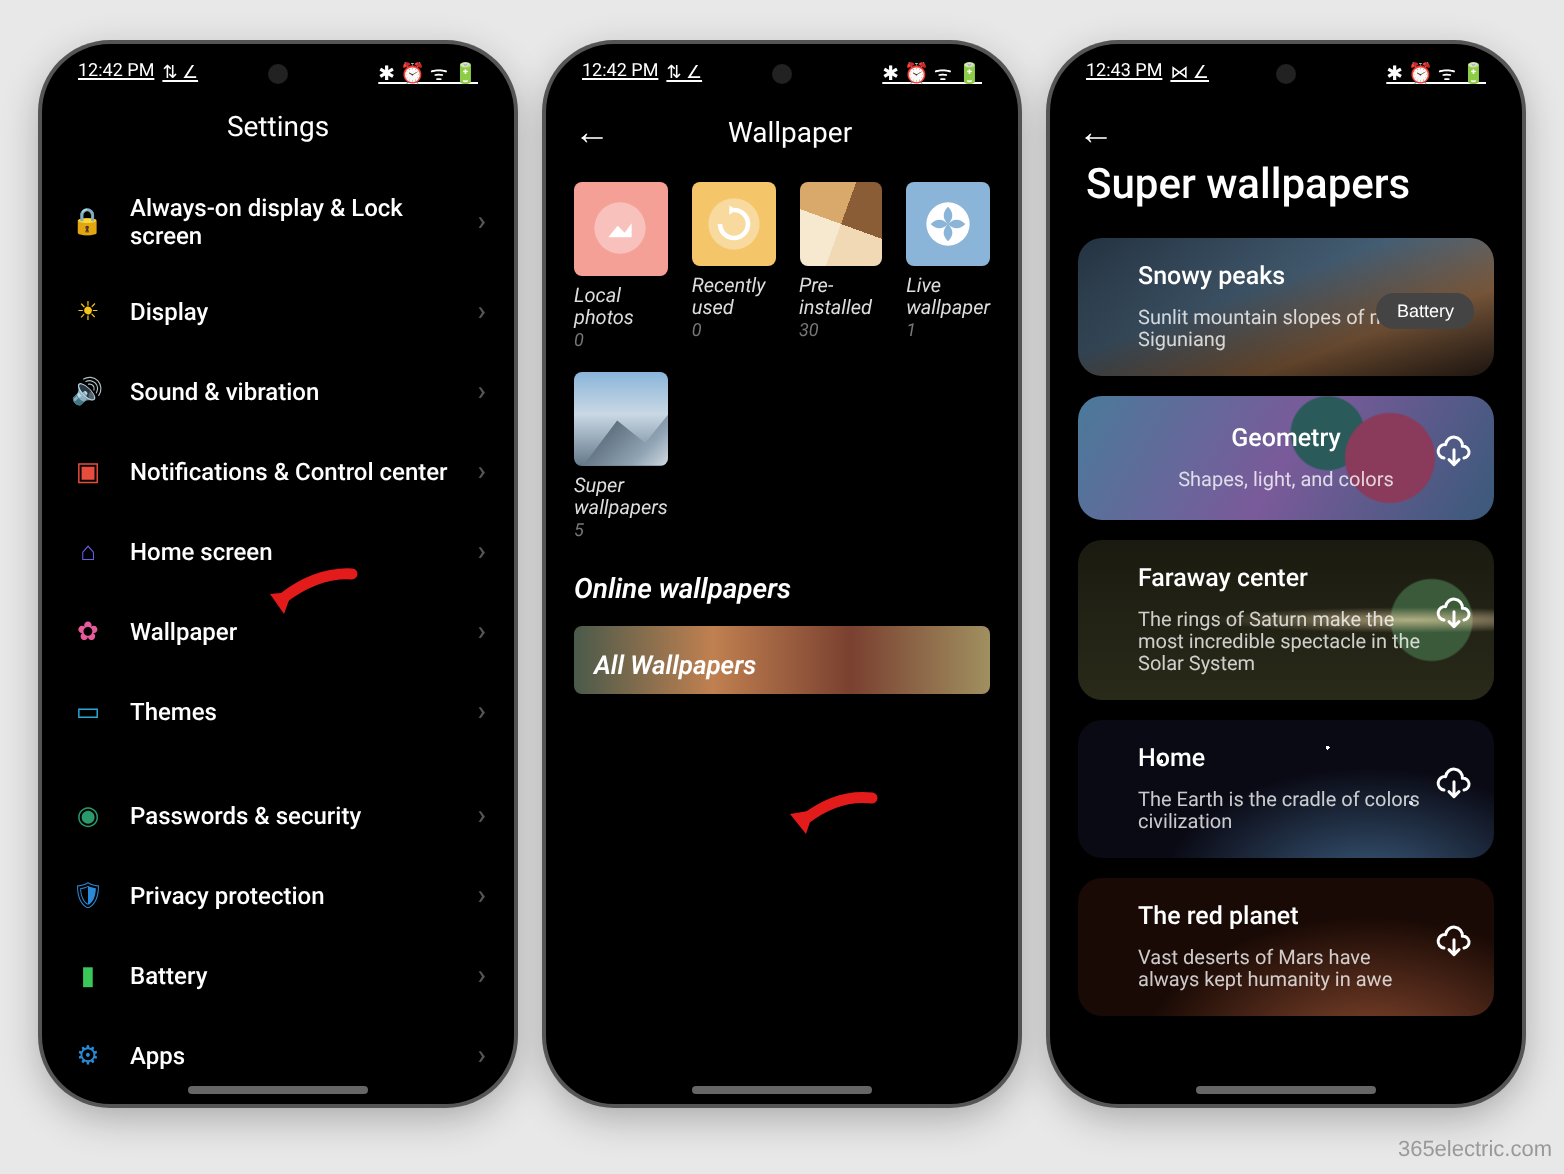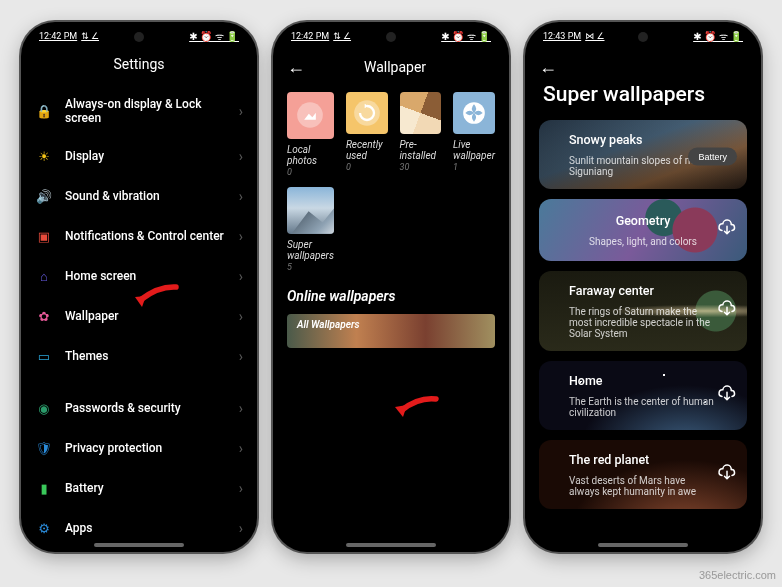--- a/index.html
+++ b/index.html
@@ -366,21 +366,21 @@
         <div class="thumb mountain-thumb"></div>
         <div class="label">Super wallpapers</div>
         <div class="count">5</div>
       </div>
       <div></div>
 
       <div class="section-title">Online wallpapers</div>
 
       <div class="wp-card" style="grid-column:1/-1">
         <div class="thumb wide-thumb">
-          <span style="position:absolute;left:10px;bottom:18px;font-size:10px;font-weight:600;color:#fff">All Wallpapers</span>
+          <span style="position:absolute;left:10px;bottom:6px;font-size:13px;font-weight:600;color:#fff">All Wallpapers</span>
         </div>
       </div>
     </div>
   </div>
 
   <svg class="red-arrow" style="top:368px; left:118px;" viewBox="0 0 100 60">
     <path d="M90 14 Q 55 10 22 36" stroke="#e31b1b" stroke-width="11" fill="none" stroke-linecap="round"></path>
     <path d="M8 30 L32 26 L24 50 Z" fill="#e31b1b"></path>
   </svg>
 </div>
@@ -424,21 +424,21 @@
       <div class="name">Faraway center</div>
       <div class="desc">The rings of Saturn make the most incredible spectacle in the Solar System</div>
       <div class="action"><span class="cloud-icon">
         <svg width="20" height="20" viewBox="0 0 24 24">
                 <path d="M6 15 A4 4 0 0 1 7 7 A5 5 0 0 1 17 8 A3.5 3.5 0 0 1 18 15 M12 10 V19 M9 16 L12 19 L15 16" stroke="#fff" stroke-width="1.8" fill="none" stroke-linecap="round" stroke-linejoin="round"></path>
               </svg>
       </span></div>
     </div>
     <div class="sw-card bg-home">
       <div class="name">Home</div>
-      <div class="desc">The Earth is the center of human civilization</div>
+      <div class="desc">The Earth is the cradle of colors civilization</div>
       <div class="action"><span class="cloud-icon">
         <svg width="20" height="20" viewBox="0 0 24 24">
                 <path d="M6 15 A4 4 0 0 1 7 7 A5 5 0 0 1 17 8 A3.5 3.5 0 0 1 18 15 M12 10 V19 M9 16 L12 19 L15 16" stroke="#fff" stroke-width="1.8" fill="none" stroke-linecap="round" stroke-linejoin="round"></path>
               </svg>
       </span></div>
     </div>
     <div class="sw-card bg-red">
       <div class="name">The red planet</div>
       <div class="desc">Vast deserts of Mars have always kept humanity in awe</div>
       <div class="action"><span class="cloud-icon">

